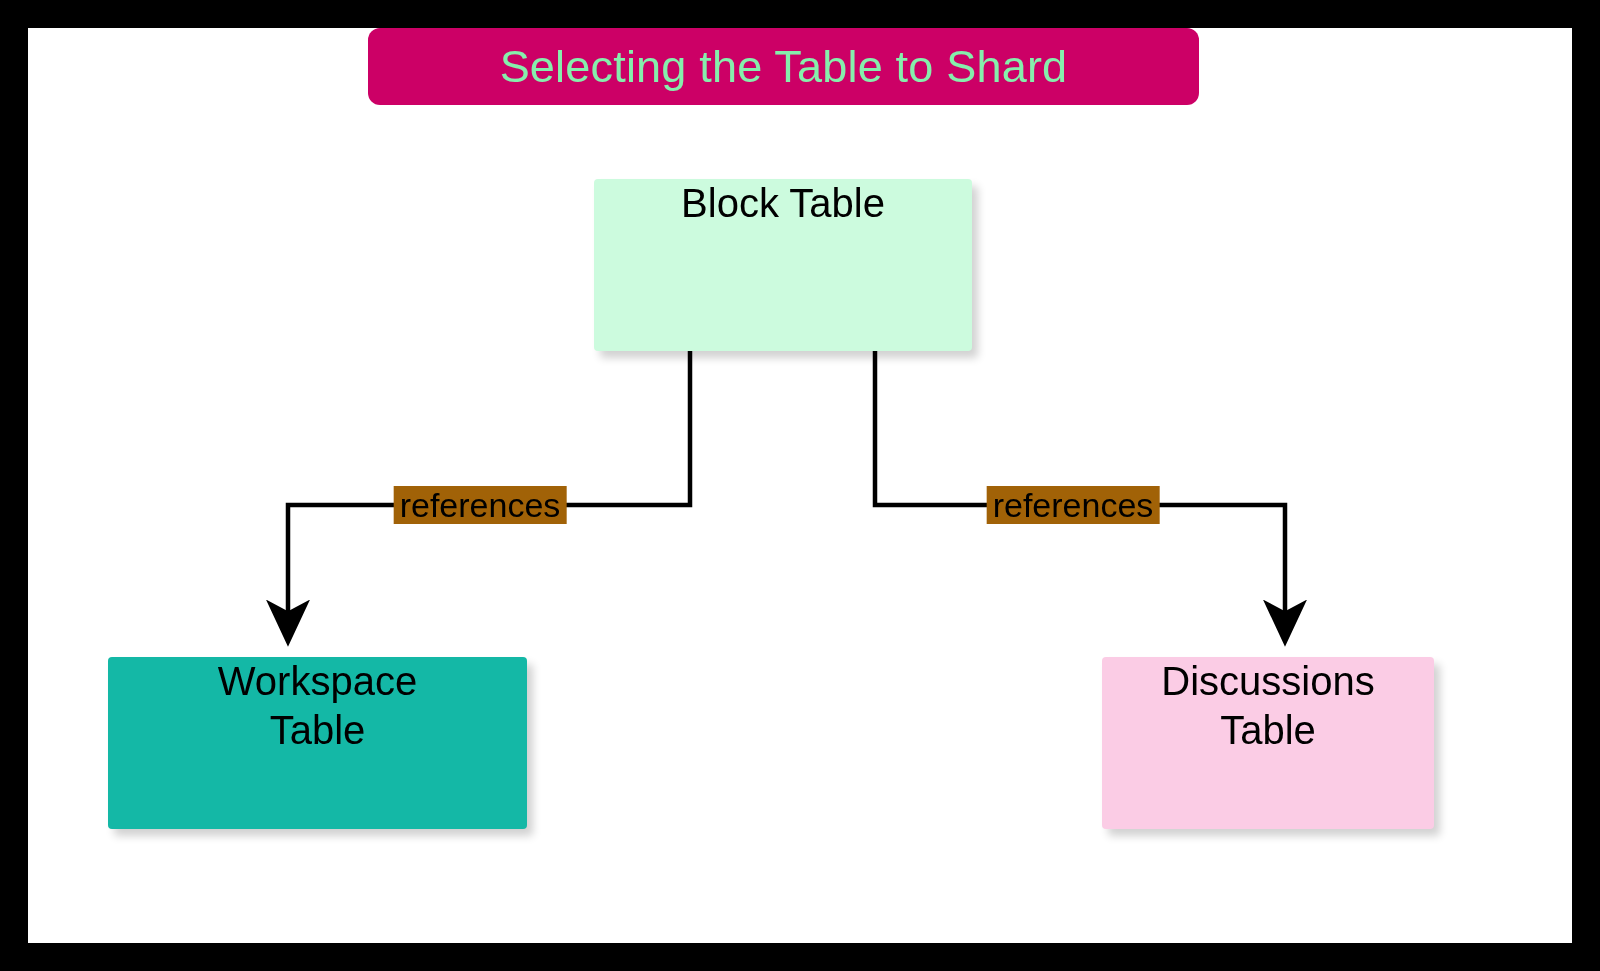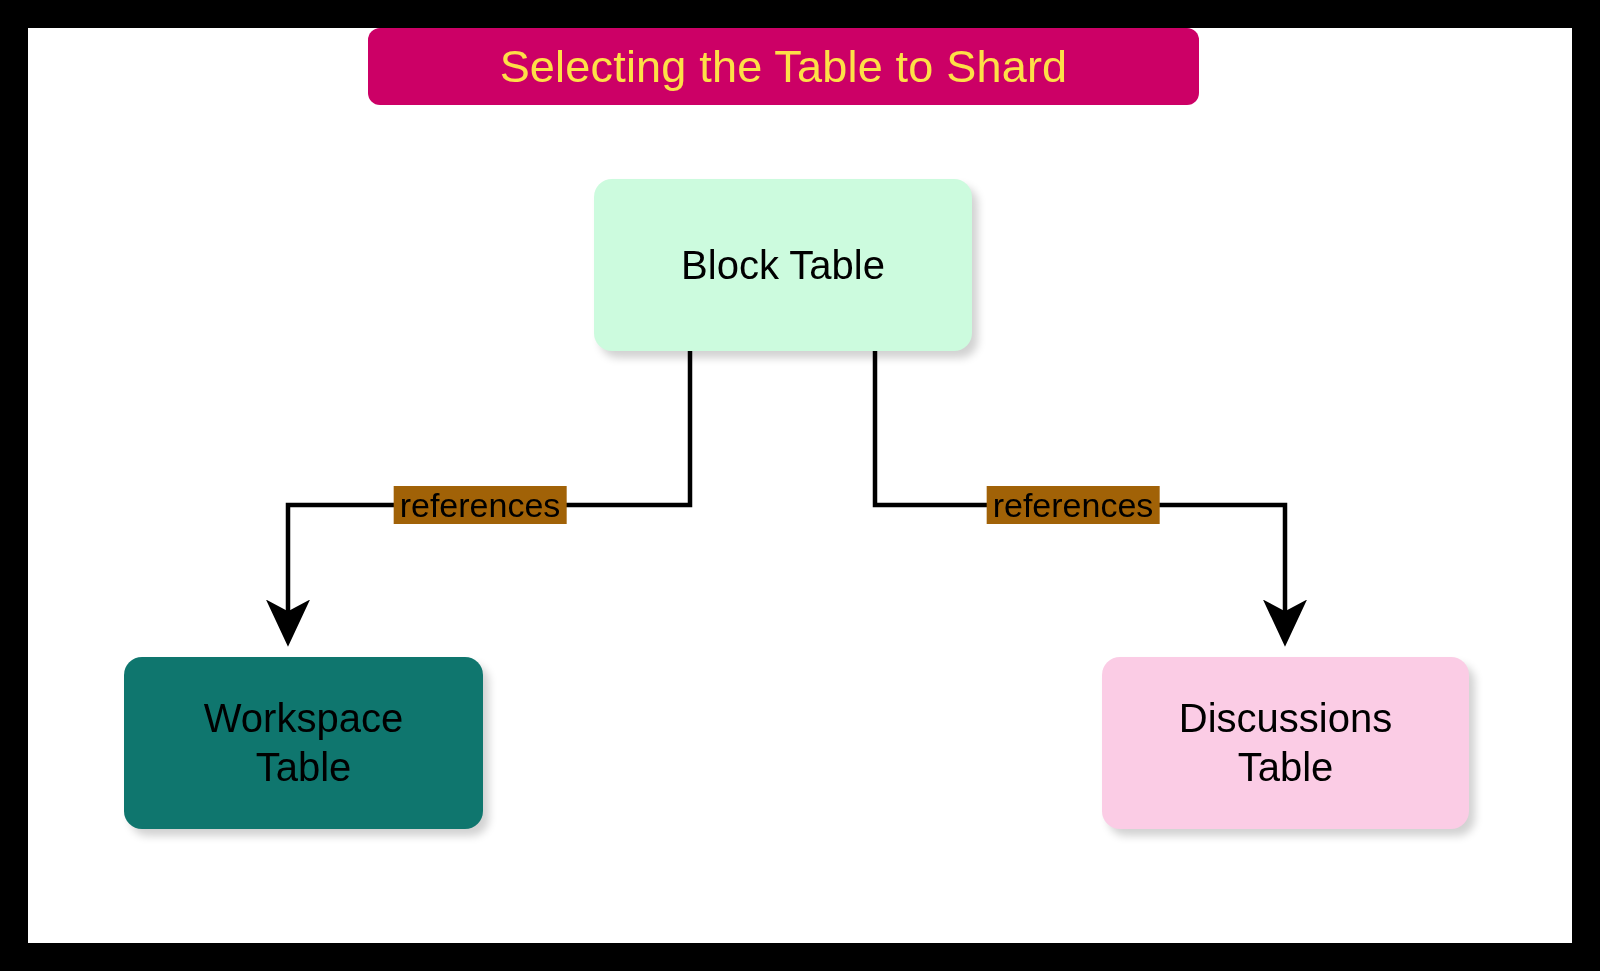--- a/index.html
+++ b/index.html
@@ -34,67 +34,65 @@
     width: 831px;
     height: 77px;
     background: #cc0066;
     border-radius: 12px;
     display: flex;
     align-items: center;
     justify-content: center;
     box-sizing: border-box;
   }
   #title-banner .title-text {
-    color: #fde047;
+    color: #86efac;
     font-size: 45px;
     font-weight: 400;
     letter-spacing: 0.2px;
     line-height: 1;
     white-space: nowrap;
   }
   
   #diagram {
     position: absolute;
     left: 0;
     top: 0;
     width: 1544px;
     height: 915px;
   }
   .node {
     position: absolute;
     box-sizing: border-box;
-    border-radius: 18px;
+    border-radius: 4px;
     display: flex;
-    align-items: center;
     justify-content: center;
     text-align: center;
     color: #000000;
     font-size: 40px;
     line-height: 1.22;
     box-shadow: 6px 7px 9px rgba(0, 0, 0, 0.18);
   }
   #node-block {
     left: 566px;
     top: 151px;
     width: 378px;
     height: 172px;
     background: #ccfbde;
   }
   #node-workspace {
     left: 80px;
     top: 629px;
-    width: 359px;
+    width: 419px;
     height: 172px;
-    background: #0f766e;
-    margin-left: 16px;
+    background: #14b8a6;
   }
   #node-discussions {
     left: 1074px;
     top: 629px;
-    width: 367px;
+    width: 332px;
     height: 172px;
     background: #fbcce5;
   }
   .node-label {
     display: block;
     padding: 0 10px;
   }
   
   #edges {
     position: absolute;

